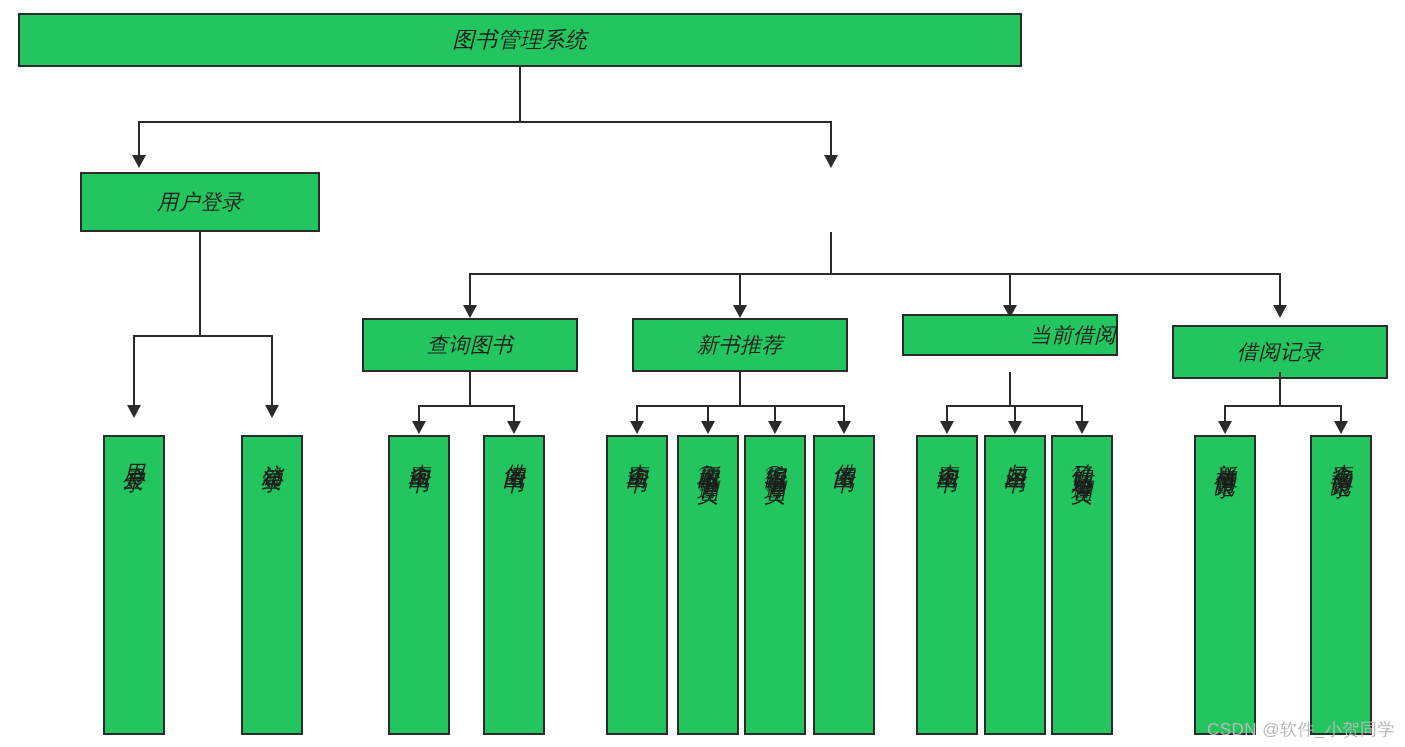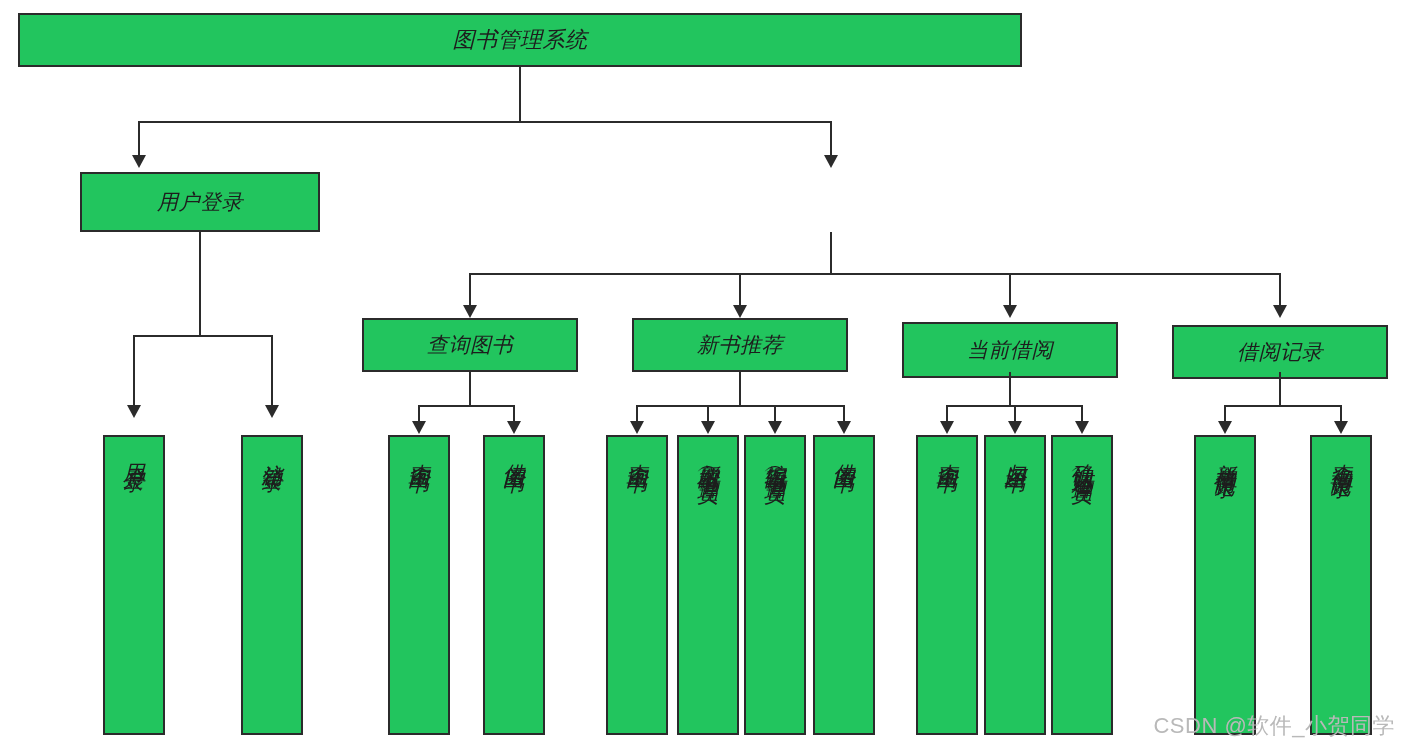--- a/index.html
+++ b/index.html
@@ -69,21 +69,21 @@
     width: 0;
     height: 0;
     border-left: 7px solid transparent;
     border-right: 7px solid transparent;
     border-top: 13px solid #2b2b2b;
   }
   #watermark {
     position: absolute;
     right: 10px;
     bottom: 6px;
-    font-size: 22px;
+    font-size: 17px;
     color: #b9b9b9;
     letter-spacing: 0.5px;
     white-space: nowrap;
     pointer-events: none;
   }
 </style>
 </head>
 <body>
 
 <div id="canvas">
@@ -127,21 +127,21 @@
 
   <div class="edge vline" style="left:1279px; top:273px; width:2px; height:34px;"></div>
   <div class="arrow" style="left:1273px; top:305px;"></div>
 
   <div class="node h" style="left:362px; top:318px; width:216px; height:54px;">
     <span class="label">查询图书</span>
   </div>
   <div class="node h" style="left:632px; top:318px; width:216px; height:54px;">
     <span class="label">新书推荐</span>
   </div>
-  <div class="node h" style="left:902px; top:322px; width:216px; height:56px;">
+  <div class="node h" style="left:902px; top:314px; width:216px; height:42px;justify-content:flex-end;">
     <span class="label">当前借阅</span>
   </div>
   <div class="node h" style="left:1172px; top:318px; width:216px; height:54px;margin-top:7px;">
     <span class="label">借阅记录</span>
   </div>
 
   <div class="edge vline" style="left:469px; top:372px; width:2px; height:34px;"></div>
   <div class="edge hline" style="left:418px; top:405px; width:96px; height:2px;"></div>
   <div class="edge vline" style="left:418px; top:405px; width:2px; height:18px;"></div>
   <div class="arrow" style="left:412px; top:421px;"></div>

